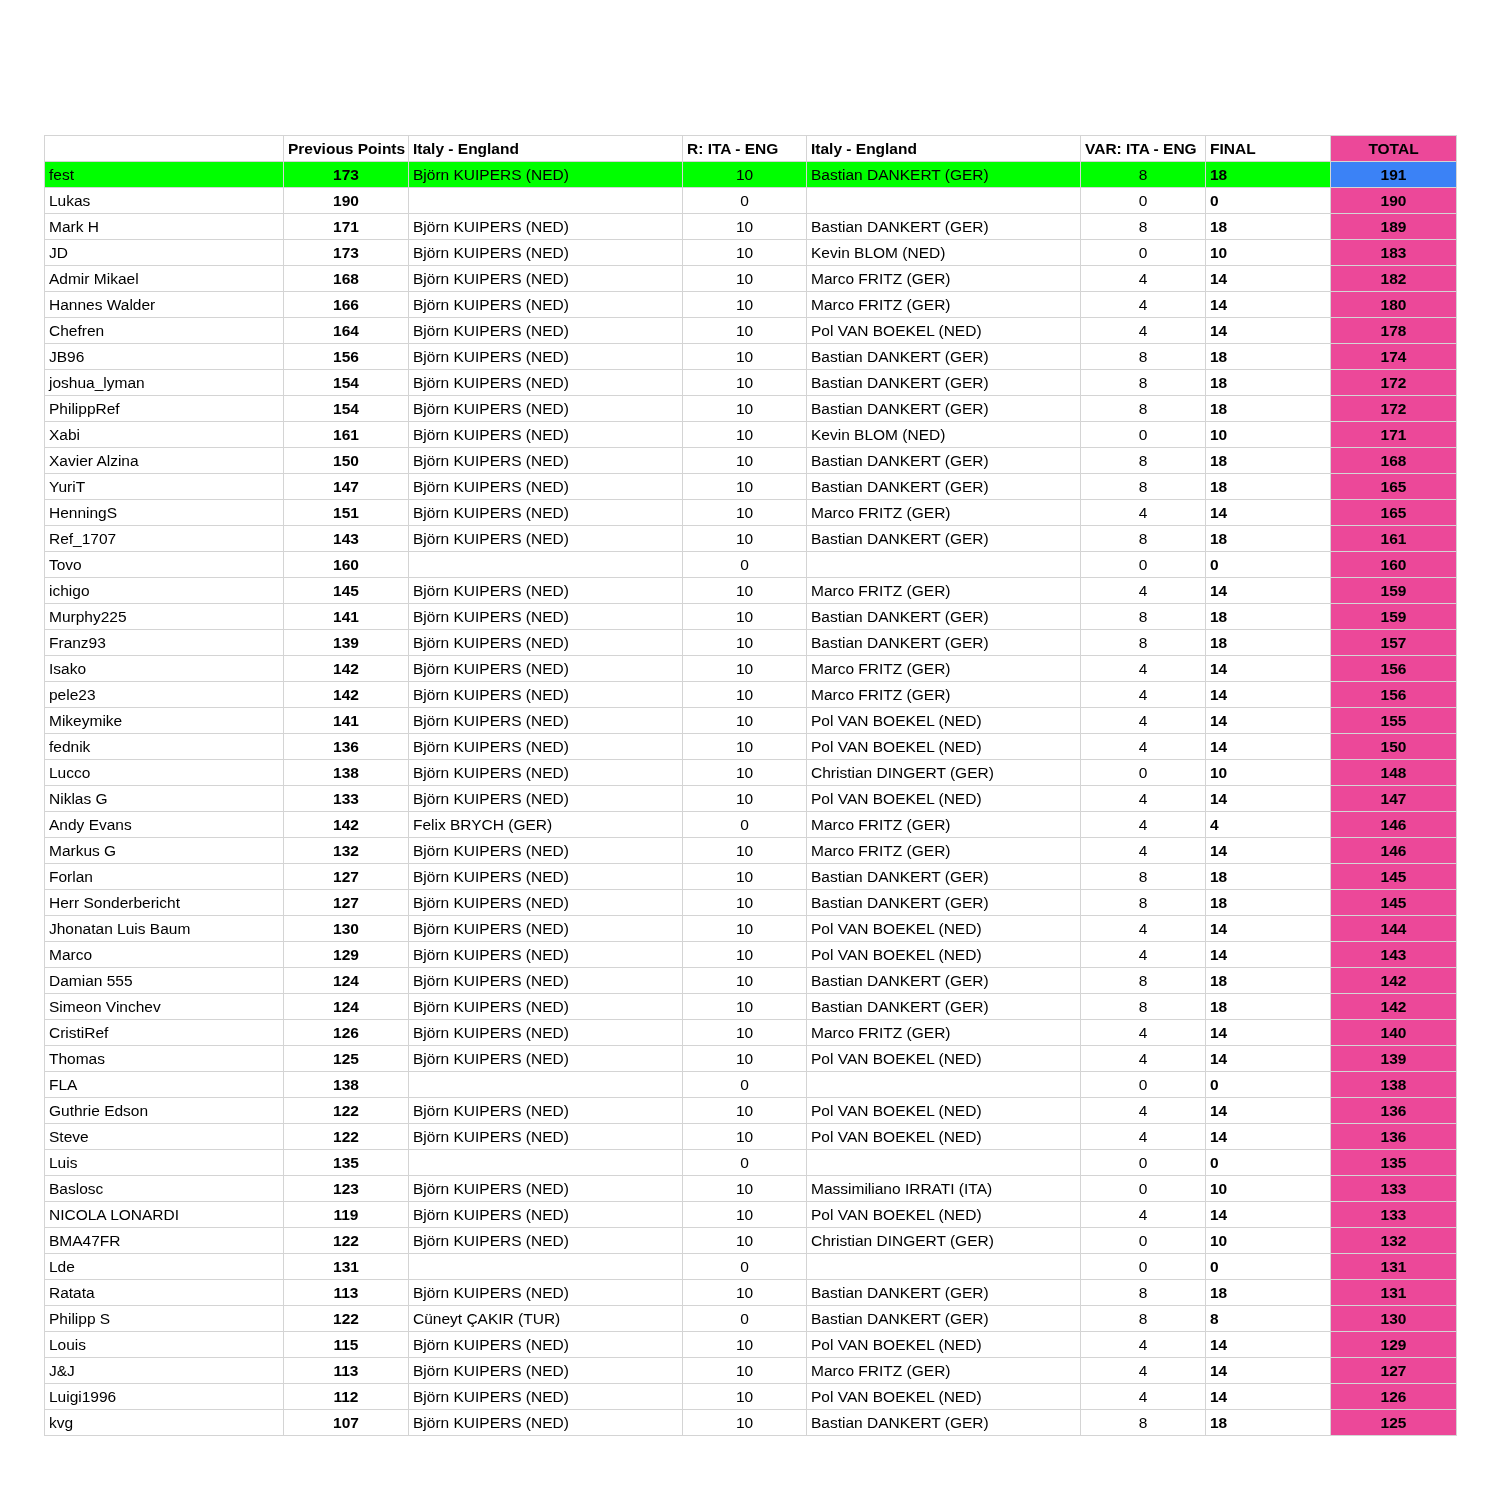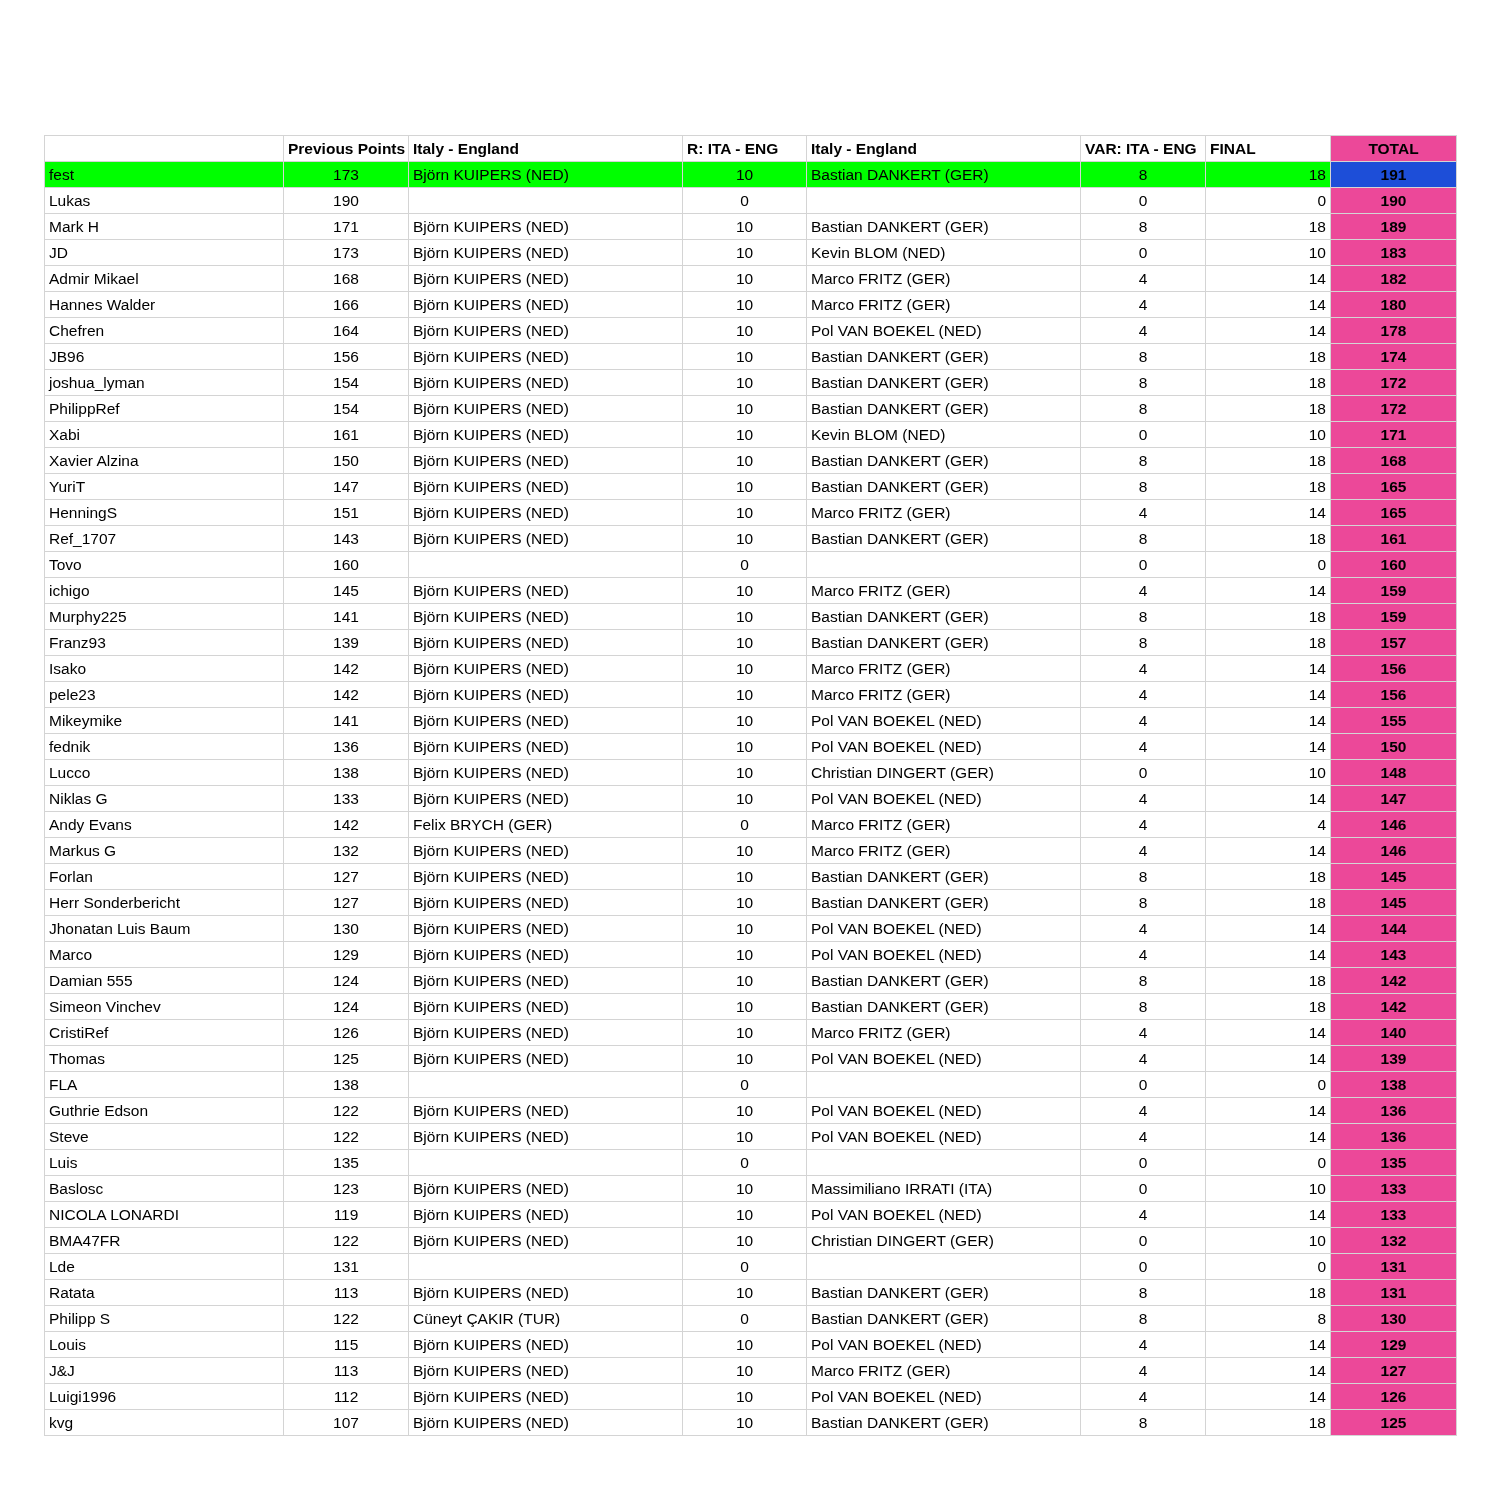--- a/index.html
+++ b/index.html
@@ -2,27 +2,27 @@
 <html><head>
 <meta charset="utf-8">
 <style>
   html, body { margin:0; padding:0; background:#ffffff; }
   body { width:1500px; height:1500px; overflow:hidden; position:relative; font-family:"Liberation Sans", sans-serif; }
   .wrap { position:absolute; left:44px; top:135px; width:1412px; }
   table { border-collapse:collapse; table-layout:fixed; width:1412px; font-size:15.5px; color:#000; }
   td, th { border:1px solid #d4d4d4; height:25px; padding:0 4px; white-space:nowrap; overflow:hidden; }
   th { font-weight:bold; text-align:left; }
   td.name { text-align:left; }
-  td.prev { text-align:center; font-weight:normal; }
+  td.prev { text-align:center; font-weight:bold; }
   td.ref { text-align:left; }
   td.num { text-align:center; }
-  td.final { text-align:right; font-weight:normal; }
+  td.final { text-align:left; font-weight:bold; }
   td.total, th.total { text-align:center; font-weight:bold; background:#ec4899; }
   tr.hl td { background:#00ff00; }
-  tr.hl td.total { background:#1d4ed8; }
+  tr.hl td.total { background:#3b82f6; }
 </style>
 </head>
 <body>
 
 <div class="wrap">
   <table>
     <colgroup>
       <col style="width:239px">
         <col style="width:125px">
         <col style="width:274px">

